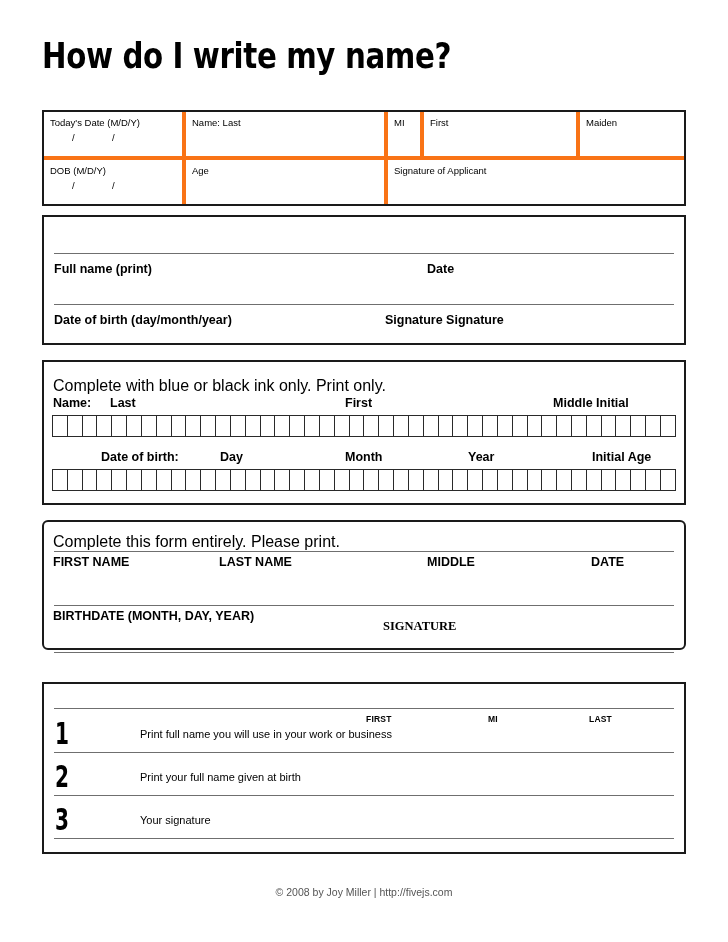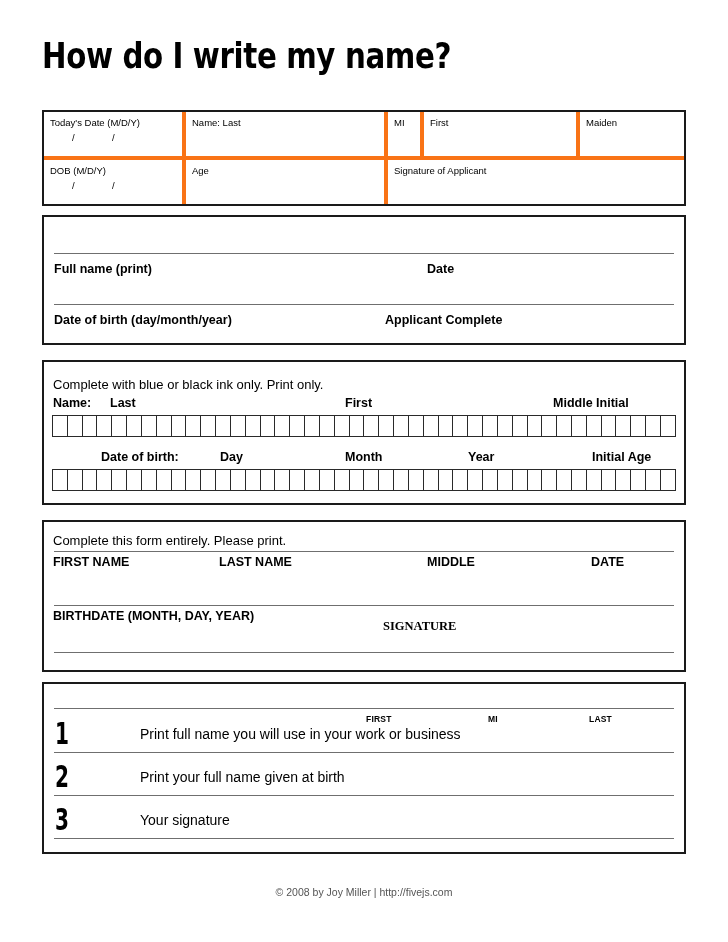--- a/index.html
+++ b/index.html
@@ -93,42 +93,42 @@
     position: absolute;
     font-weight: bold;
     font-size: 12.5px;
     white-space: nowrap;
   }
 
   
   #block-comb { top: 360px; height: 145px; }
   .note {
     position: absolute;
-    font-size: 13px;
+    font-size: 16px;
     white-space: nowrap;
   }
   .comb {
     position: absolute;
     left: 8px;
     right: 8px;
     height: 22px;
     display: flex;
     border: 1.5px solid #2a2a2a;
     box-sizing: border-box;
     background: #fff;
   }
   .comb span {
     flex: 1 1 0;
     border-right: 1.5px solid #2a2a2a;
     box-sizing: border-box;
   }
   .comb span:last-child { border-right: none; }
 
   
-  #block-caps { top: 520px; height: 152px; }
+  #block-caps { top: 520px; height: 130px; border-radius: 6px; }
   .lbl-caps {
     position: absolute;
     font-weight: bold;
     font-size: 12.5px;
     white-space: nowrap;
   }
 
   
   #block-num { top: 682px; height: 172px; }
   .bignum {
@@ -136,21 +136,21 @@
     font-family: "DejaVu Sans Condensed", "Liberation Sans Narrow", "Liberation Sans", sans-serif;
     font-weight: bold;
     font-size: 31px;
     line-height: 31px;
     transform: scaleX(0.72);
     transform-origin: left center;
     white-space: nowrap;
   }
   .small-inst {
     position: absolute;
-    font-size: 14px;
+    font-size: 11px;
     line-height: 11px;
     white-space: nowrap;
     padding-left: 44px;
   }
   .col-head {
     position: absolute;
     font-weight: bold;
     font-size: 8.5px;
     letter-spacing: 0.2px;
     white-space: nowrap;
@@ -211,21 +211,21 @@
       </table>
   </div>
 
   <div class="block" id="block-lines">
     <div class="rule" style="top:36px;"></div>
     <div class="lbl-b" style="left:10px; top:45px;">Full name (print)</div>
     <div class="lbl-b" style="left:383px; top:45px;">Date</div>
 
     <div class="rule" style="top:87px;"></div>
     <div class="lbl-b" style="left:10px; top:96px;">Date of birth (day/month/year)</div>
-    <div class="lbl-b" style="left:341px; top:96px;">Applicant Complete</div>
+    <div class="lbl-b" style="left:341px; top:96px;">Signature Signature</div>
   </div>
 
   <div class="block" id="block-comb">
     <div class="note" style="left:9px; top:15px;">Complete with blue or black ink only. Print only.</div>
 
     <div class="lbl-b" style="left:9px; top:34px;">Name:</div>
     <div class="lbl-b" style="left:66px; top:34px;">Last</div>
     <div class="lbl-b" style="left:301px; top:34px;">First</div>
     <div class="lbl-b" style="left:509px; top:34px;">Middle Initial</div>
 

